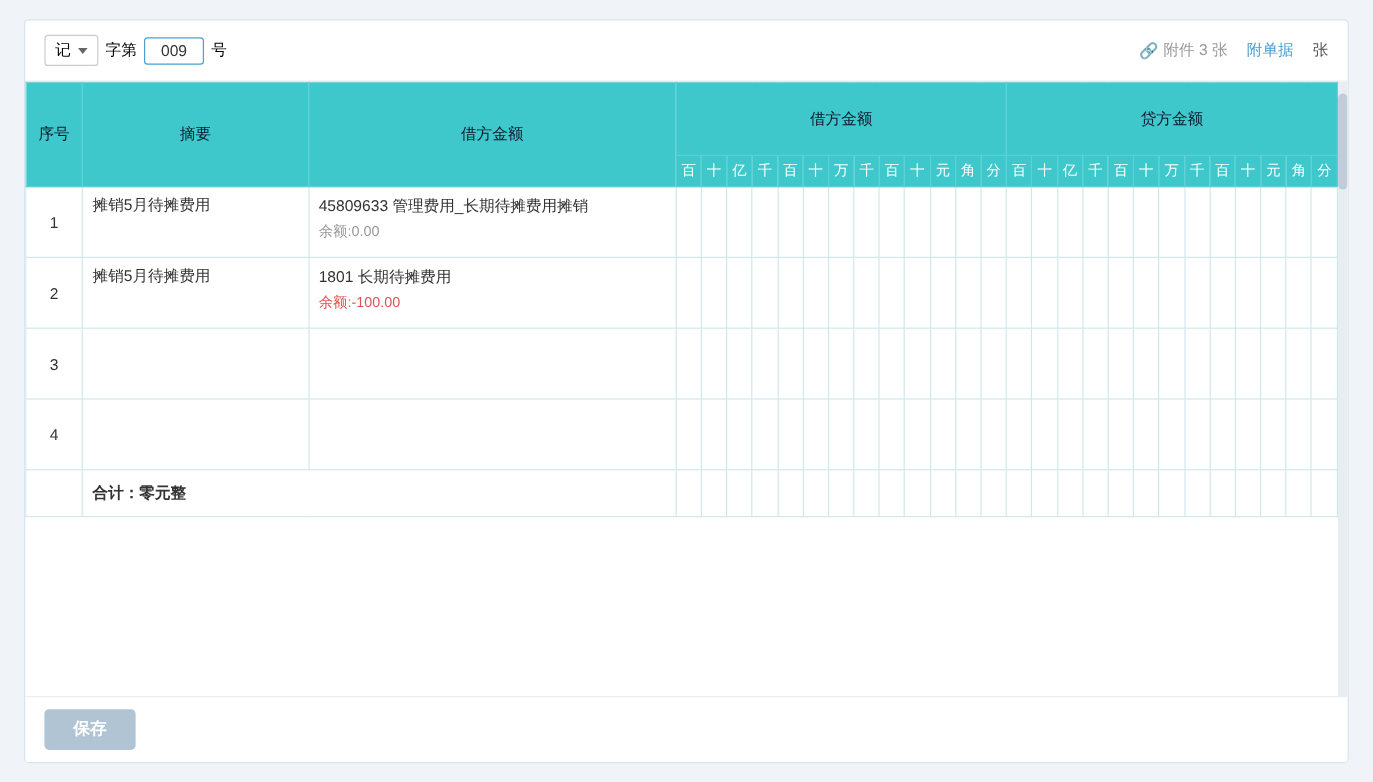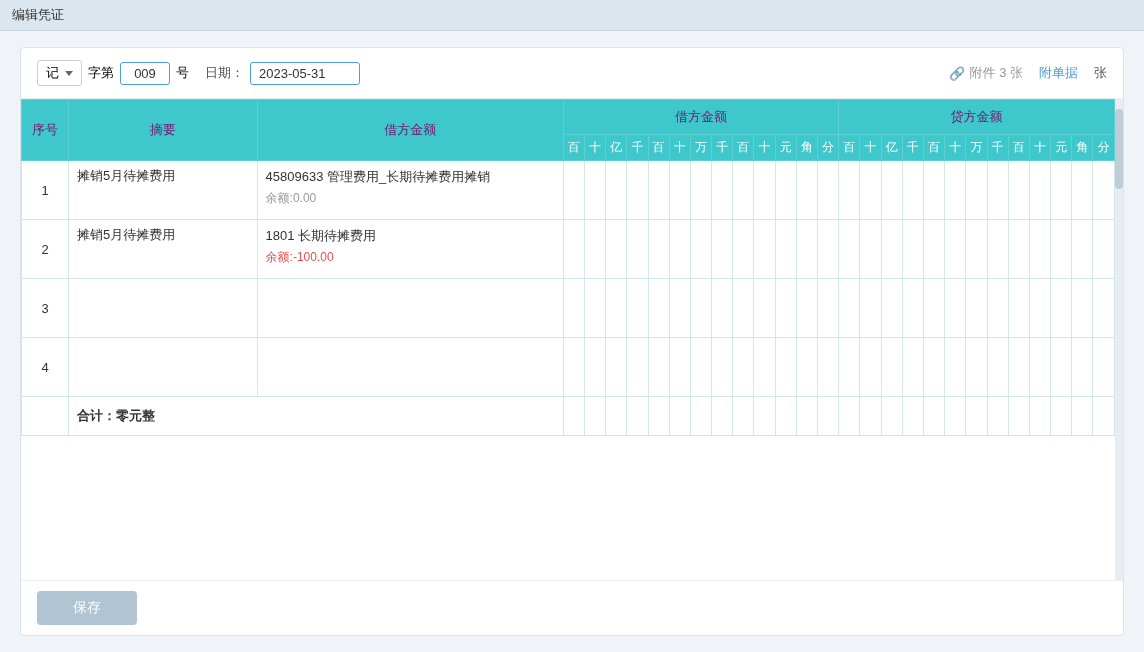--- a/index.html
+++ b/index.html
@@ -154,25 +154,25 @@
       overflow-y: auto;
       position: relative;
     }
     table {
       border-collapse: collapse;
       width: 100%;
       min-width: 900px;
     }
     thead tr.header-row-1 th {
       background: #3ec8cc;
-      color: #701a75;
+      color: #0f172a;
       font-weight: normal;
       text-align: center;
       font-size: 13px;
-      padding: 8px 4px;
+      padding: 21px 4px;
       border: 1px solid #5dd0d4;
     }
     thead tr.header-row-2 th {
       background: #3ec8cc;
       color: #fff;
       font-weight: normal;
       text-align: center;
       font-size: 12px;
       padding: 4px 1px;
       border: 1px solid #5dd0d4;
@@ -230,23 +230,24 @@
     }
     .footer-info-item {
       color: #aaa;
       font-size: 12px;
     }
     .save-btn {
       background: #b0c4d4;
       color: #fff;
       border: none;
       border-radius: 4px;
-      padding: 8px 36px;
+      padding: 8px 24px;
       font-size: 14px;
       cursor: pointer;
+      font-weight: bold;
     }
     .scrollbar-track {
       width: 8px;
       background: #e8edf2;
       flex-shrink: 0;
       position: relative;
     }
     .scrollbar-thumb {
       width: 8px;
       height: 80px;
@@ -263,38 +264,31 @@
       border-right: 4px solid transparent;
       border-top: 5px solid #666;
       margin-left: 2px;
       vertical-align: middle;
     }
   </style>
 </head>
 <body>
 
 <div class="window">
-  <div class="title-bar">
-    <span>编辑凭证</span>
-  </div>
   <div class="content-area">
     <div class="card">
       <div class="card-toolbar">
         <div class="toolbar-group">
           <button class="voucher-type-btn">
             <span>记</span>
             <span class="drop-arrow"></span>
           </button>
           <span class="zi-di-label">字第</span>
           <input class="voucher-num-input" type="text" value="009" style="">
           <span>号</span>
-        </div>
-        <div class="toolbar-group">
-          <span class="date-label">日期：</span>
-          <input class="date-input" type="text" value="2023-05-31" style="">
         </div>
         <div class="toolbar-right">
           <span class="attachment-link">
             <span class="clip-icon">🔗</span>
             <span>附件 3 张</span>
           </span>
           <button class="single-doc-btn">
             <span>附单据</span>
           </button>
           <span class="zhang-text">张</span>

